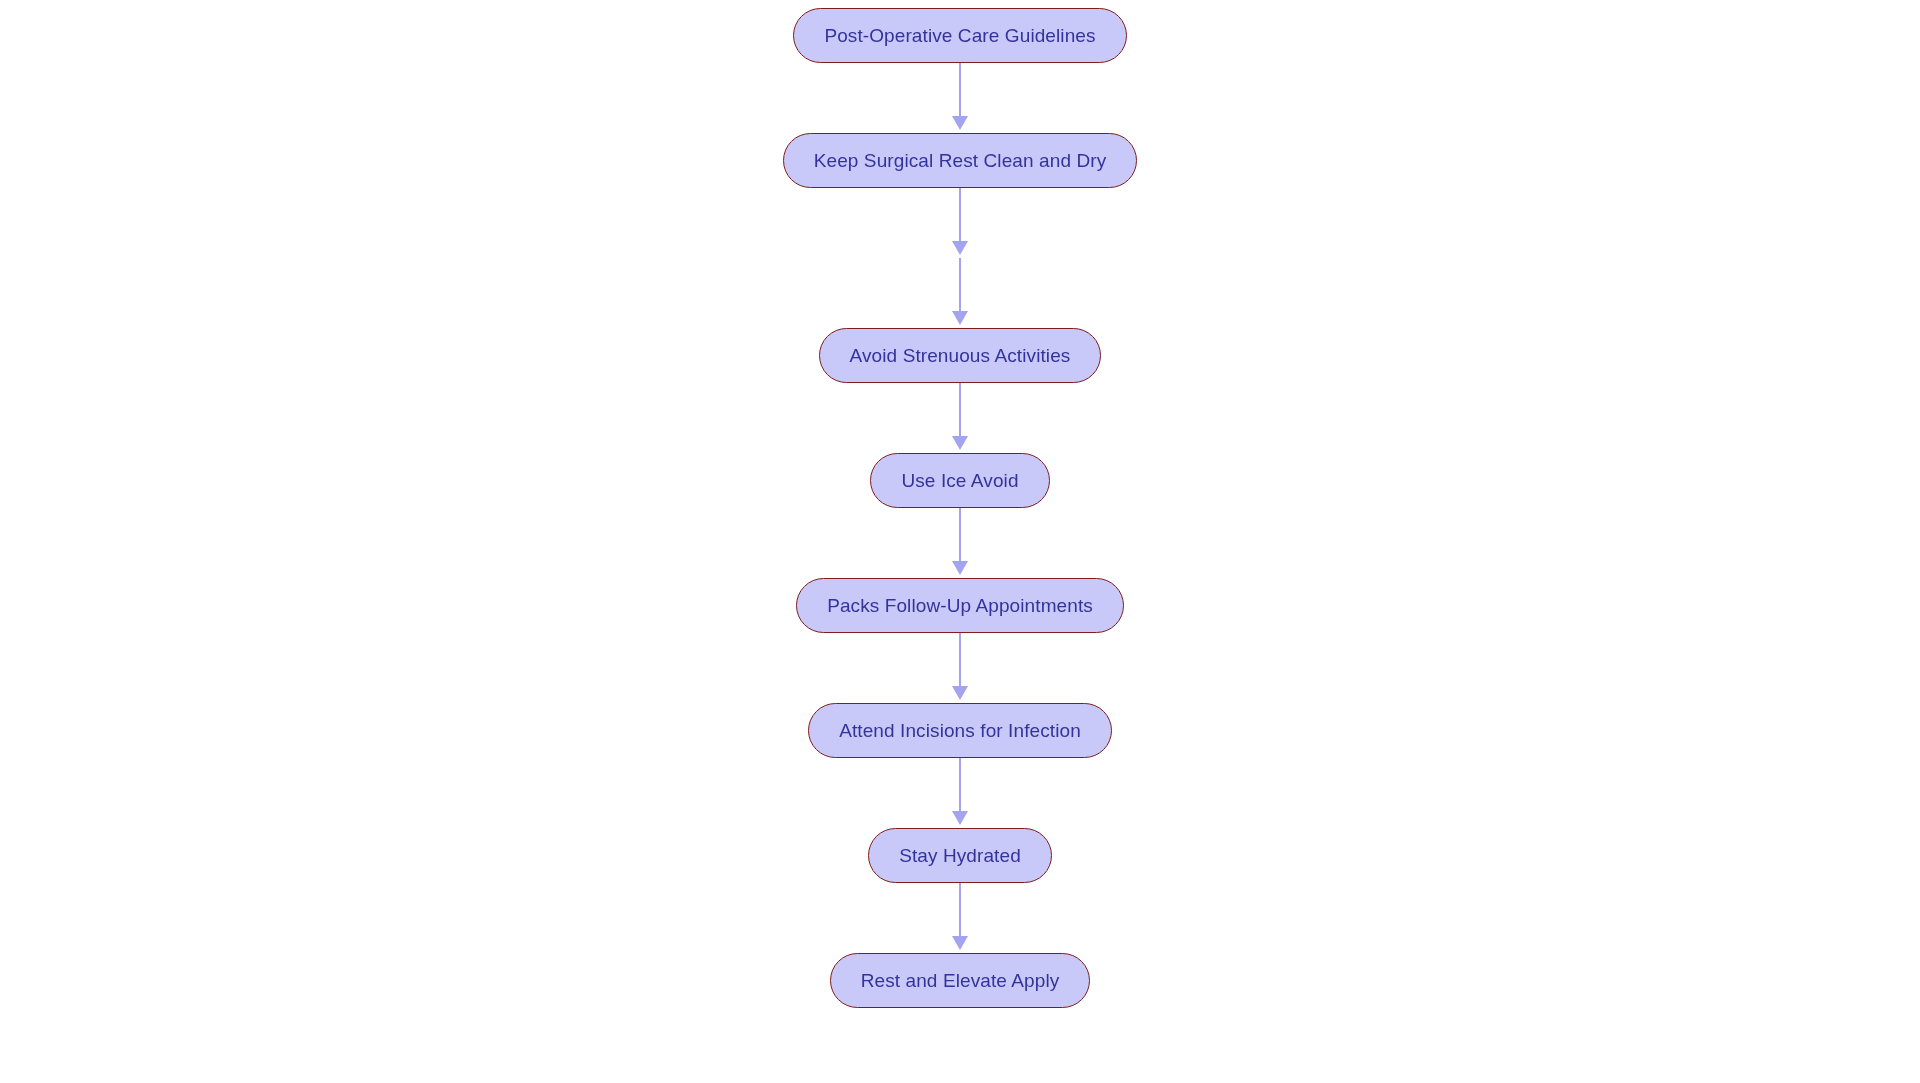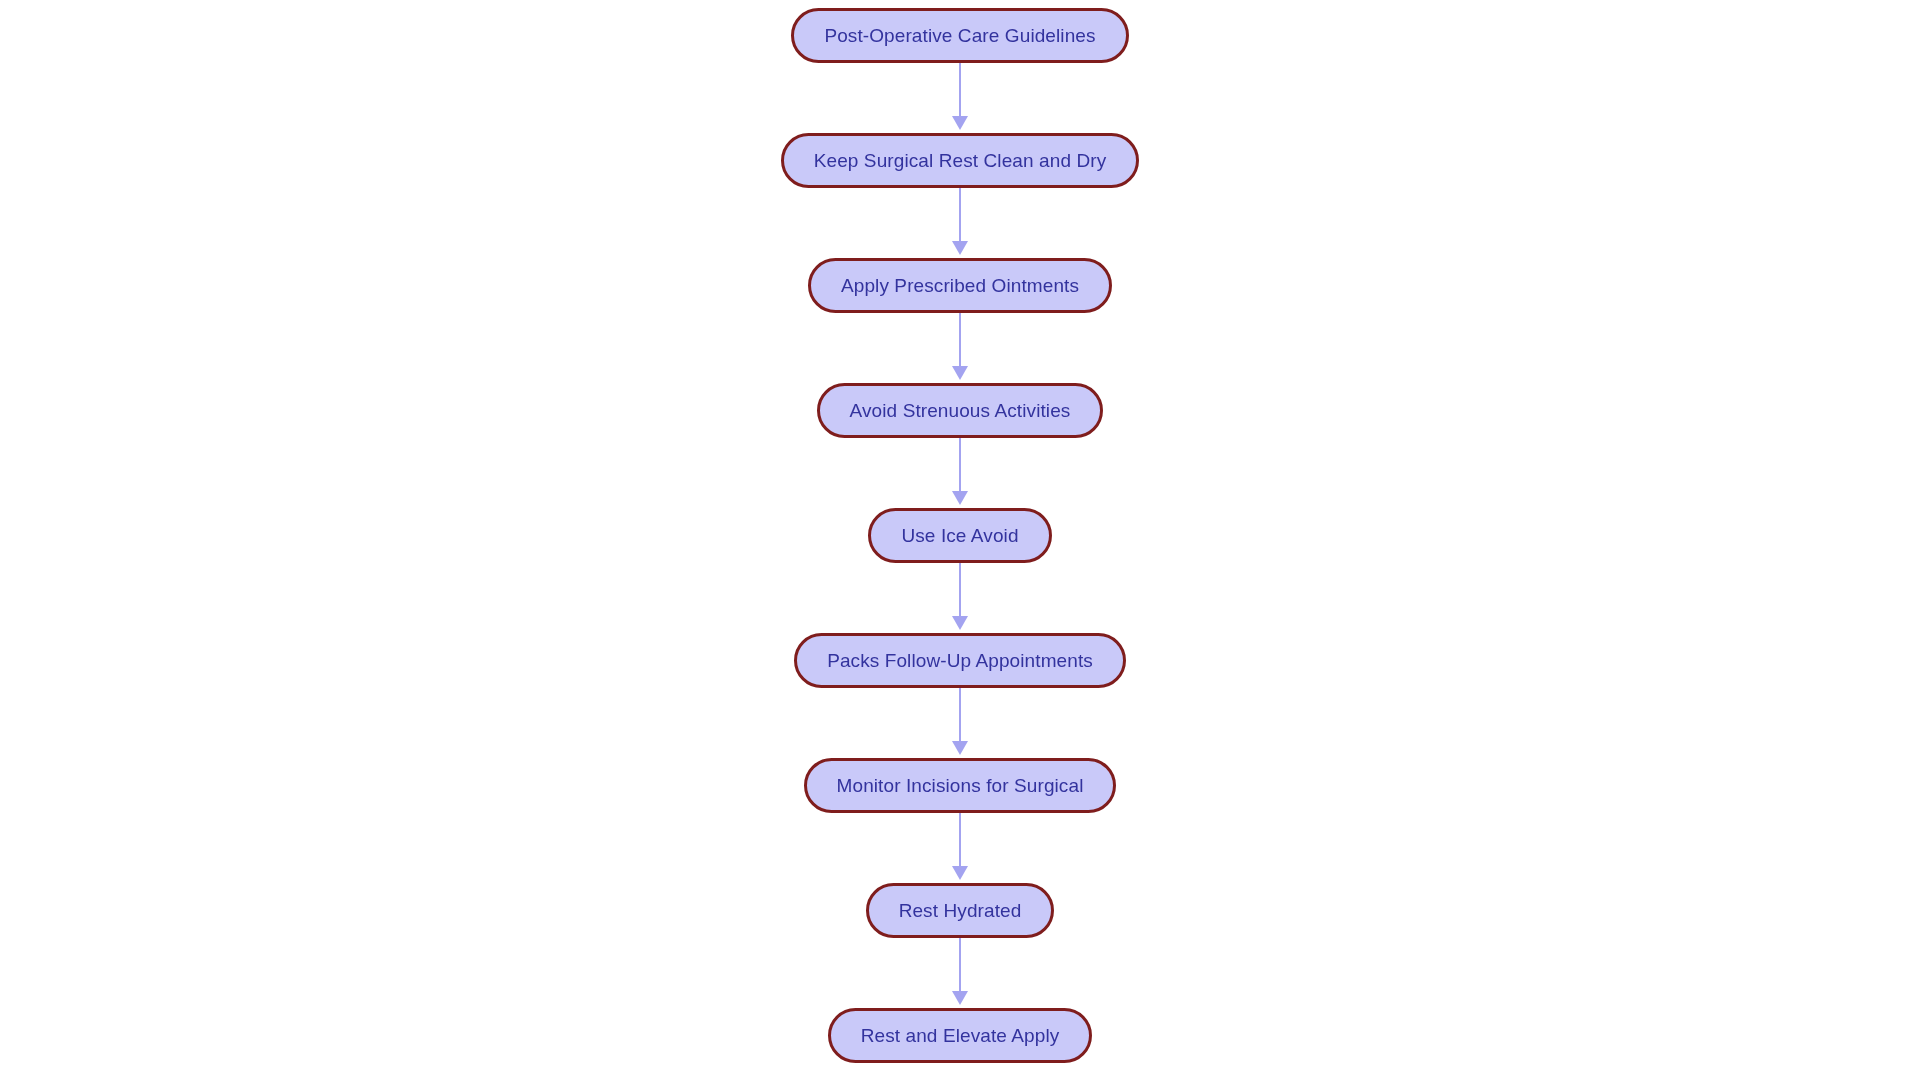--- a/index.html
+++ b/index.html
@@ -28,21 +28,21 @@
     width: 1920px;
     display: flex;
     flex-direction: column;
     align-items: center;
   }
 
   .node {
     box-sizing: border-box;
     height: 55px;
     background: #c9c9f9;
-    border: 3px solid #7f1d1d;
+    border: 1px solid #7f1d1d;
     border-radius: 28px;
     display: flex;
     align-items: center;
     justify-content: center;
     padding: 0 30px;
     white-space: nowrap;
   }
 
   .node-label {
     color: #33339e;
@@ -97,23 +97,20 @@
 
     <div class="node">
       <span class="node-label">Keep Surgical Rest Clean and Dry</span>
     </div>
 
     <div class="connector">
       <span class="stem"></span>
       <span class="head"></span>
     </div>
 
-    <div class="node">
-      <span class="node-label">Apply Prescribed Ointments</span>
-    </div>
 
     <div class="connector">
       <span class="stem"></span>
       <span class="head"></span>
     </div>
 
     <div class="node">
       <span class="node-label">Avoid Strenuous Activities</span>
     </div>
 
@@ -134,30 +131,30 @@
     <div class="node">
       <span class="node-label">Packs Follow-Up Appointments</span>
     </div>
 
     <div class="connector">
       <span class="stem"></span>
       <span class="head"></span>
     </div>
 
     <div class="node">
-      <span class="node-label">Monitor Incisions for Surgical</span>
+      <span class="node-label">Attend Incisions for Infection</span>
     </div>
 
     <div class="connector">
       <span class="stem"></span>
       <span class="head"></span>
     </div>
 
     <div class="node">
-      <span class="node-label">Rest Hydrated</span>
+      <span class="node-label">Stay Hydrated</span>
     </div>
 
     <div class="connector">
       <span class="stem"></span>
       <span class="head"></span>
     </div>
 
     <div class="node">
       <span class="node-label">Rest and Elevate Apply</span>
     </div>

